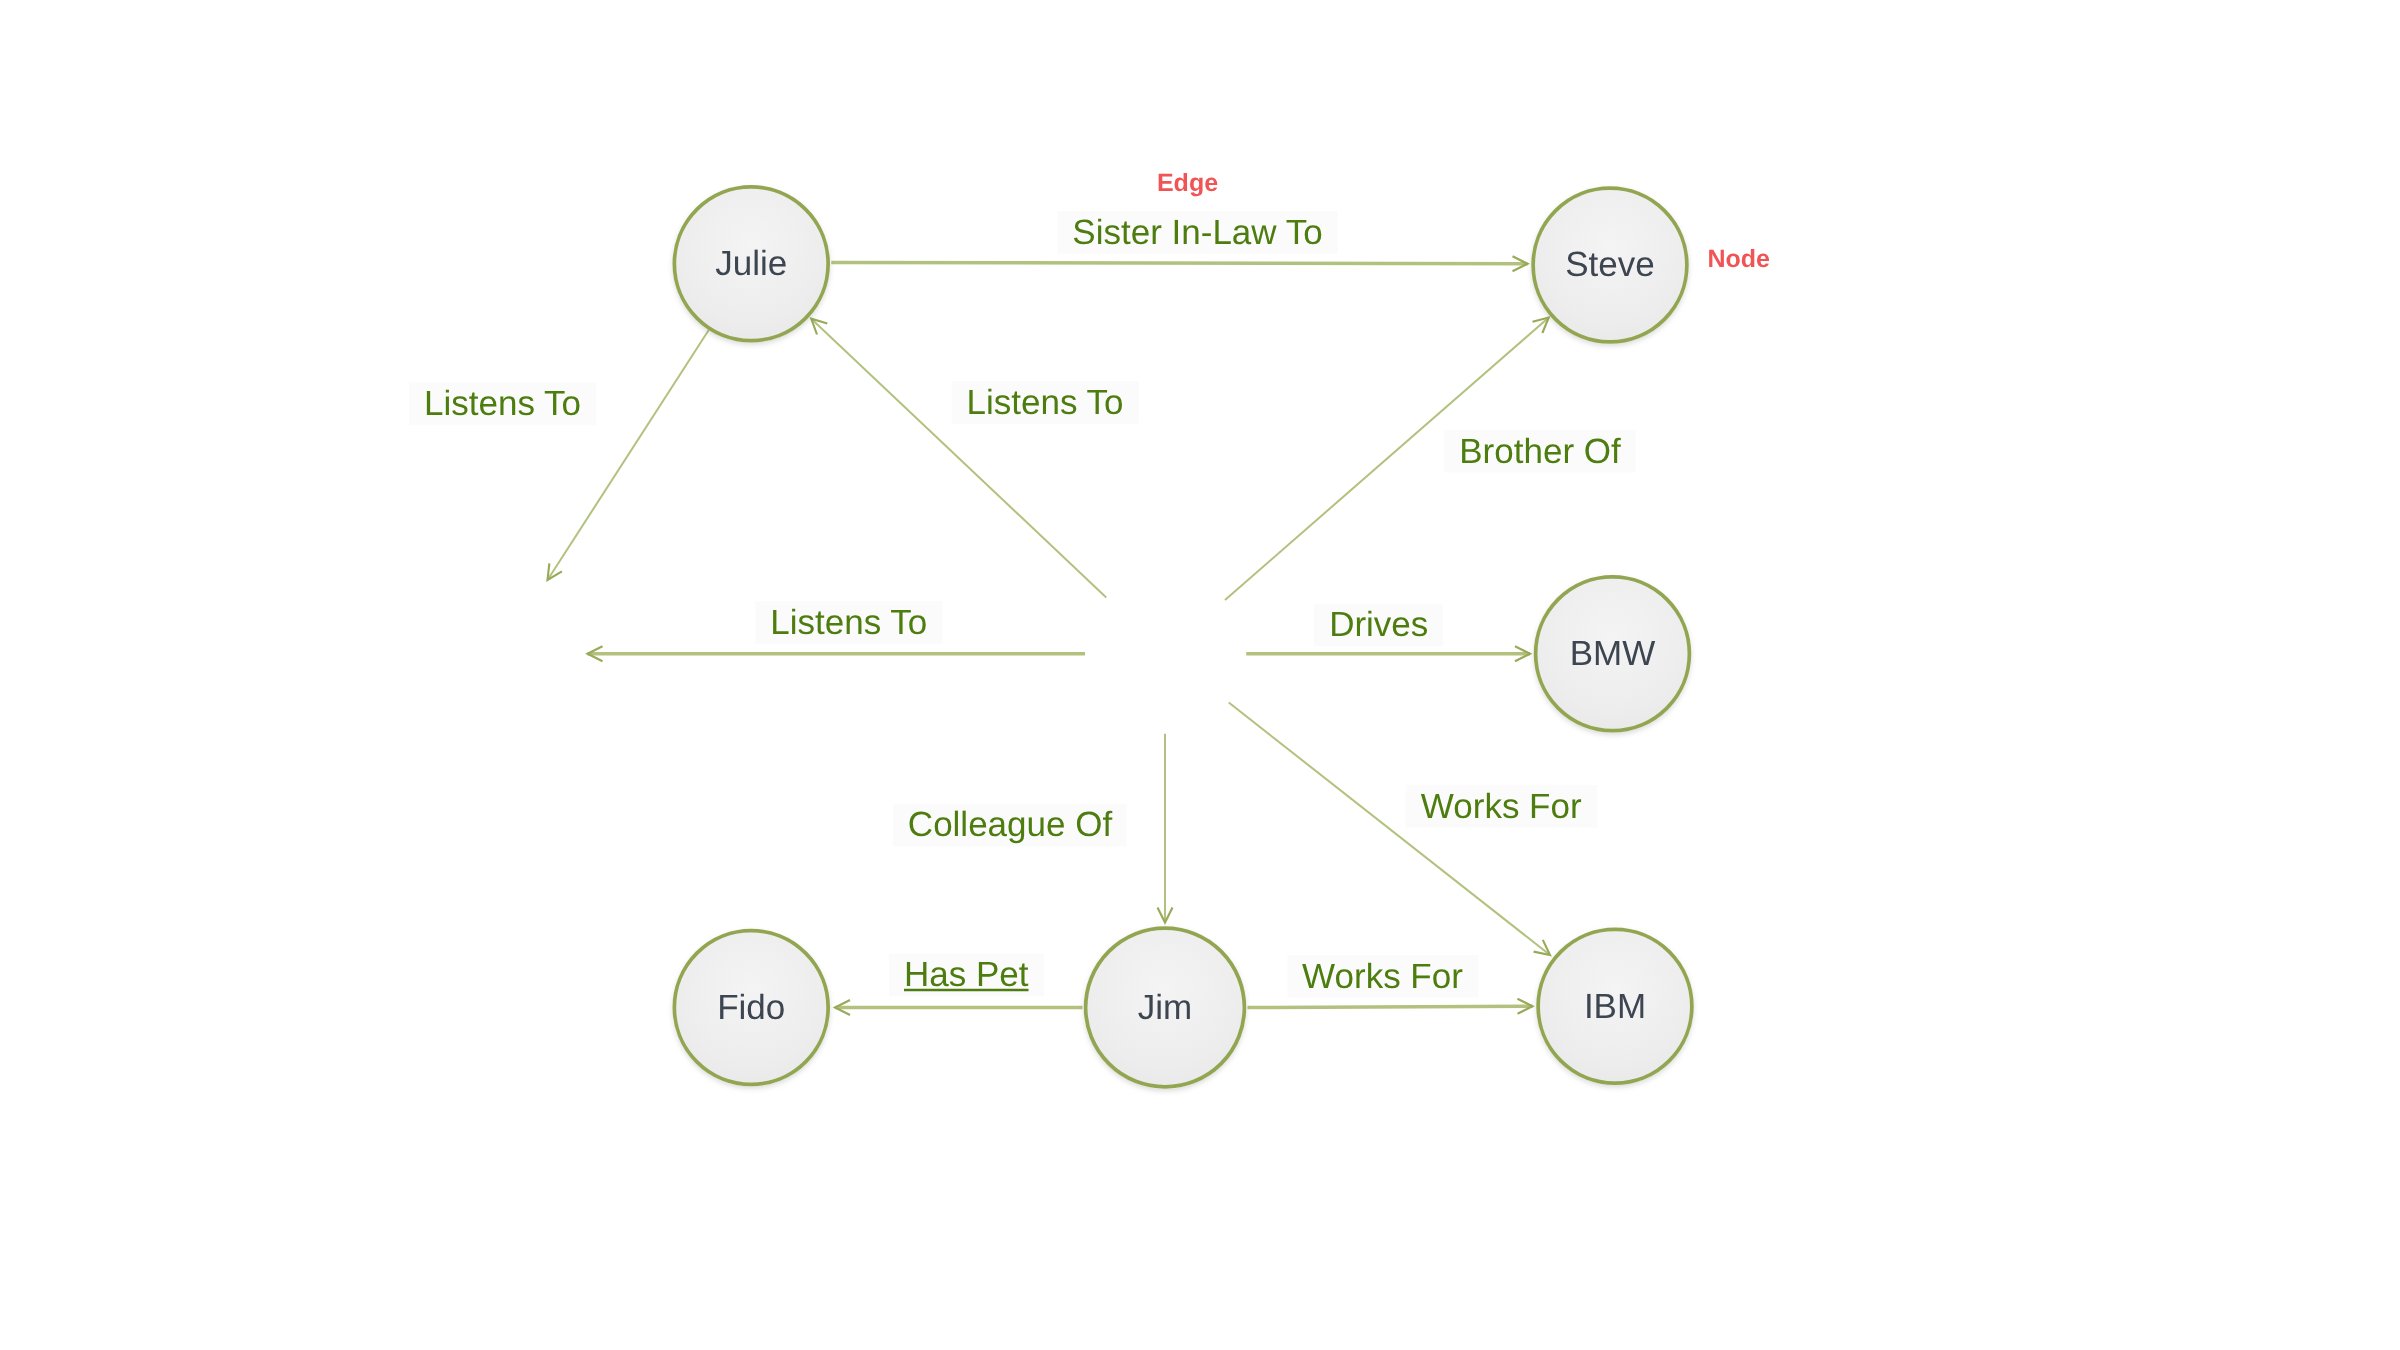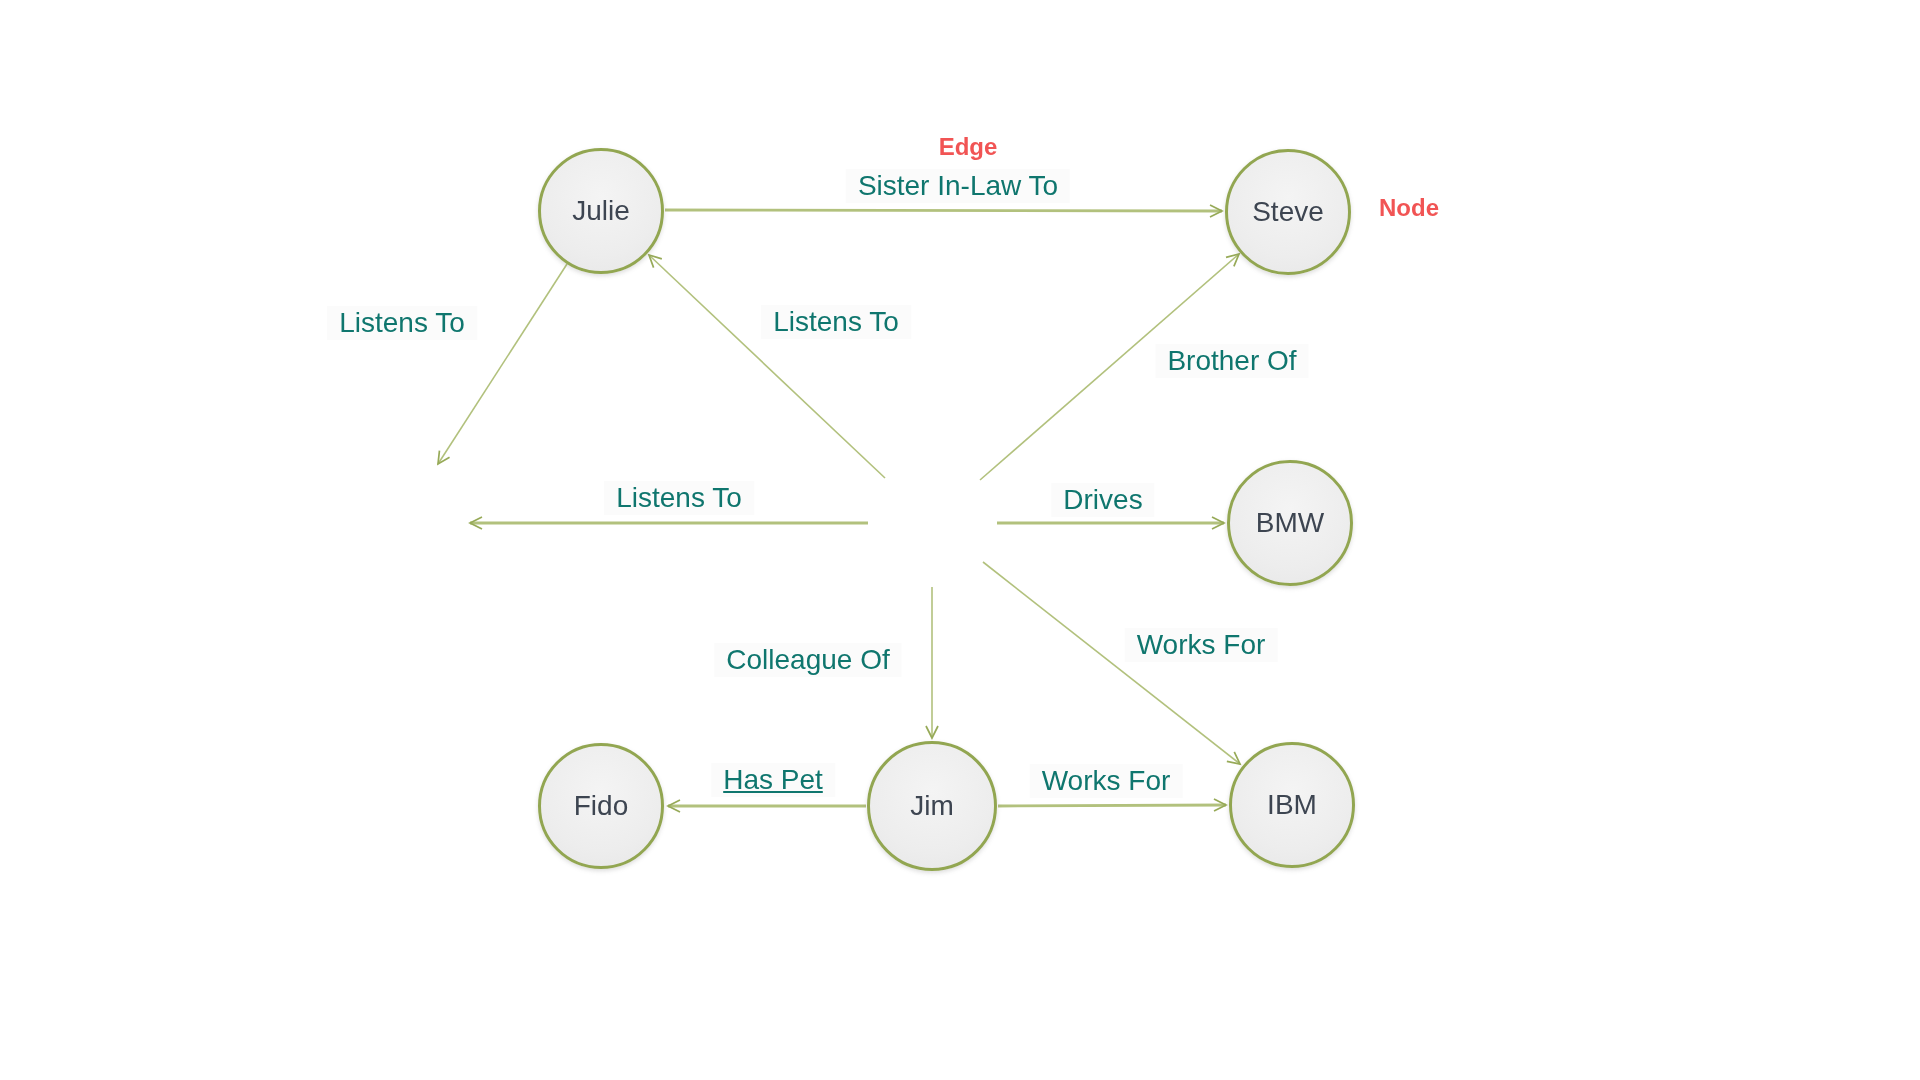--- a/index.html
+++ b/index.html
@@ -43,33 +43,32 @@
     font-size: 28px;
     color: #3d4551;
     line-height: 1.12;
     max-width: 106px;
     letter-spacing: 0px;
   }
   .edge-label {
     position: absolute;
     transform: translate(-50%, -50%);
     font-size: 28px;
-    color: #0f766e;
+    color: #4d7c0f;
     background: rgba(251,251,251,0.95);
     padding: 1px 12px;
     white-space: nowrap;
   }
   .red-note {
     position: absolute;
     transform: translate(-50%, -50%);
-    font-size: 24px;
+    font-size: 20px;
     font-weight: bold;
     color: #f15454;
     white-space: nowrap;
-    margin-left: 18px;
   }
 </style>
 </head>
 <body>
 
 <div class="canvas">
 
   <svg class="edges-svg" viewBox="0 0 1920 1080" xmlns="http://www.w3.org/2000/svg">
     <defs>
       <marker id="arrowhead" markerUnits="userSpaceOnUse" markerWidth="18" markerHeight="18" viewBox="0 0 18 18" refX="15" refY="9" orient="auto">

